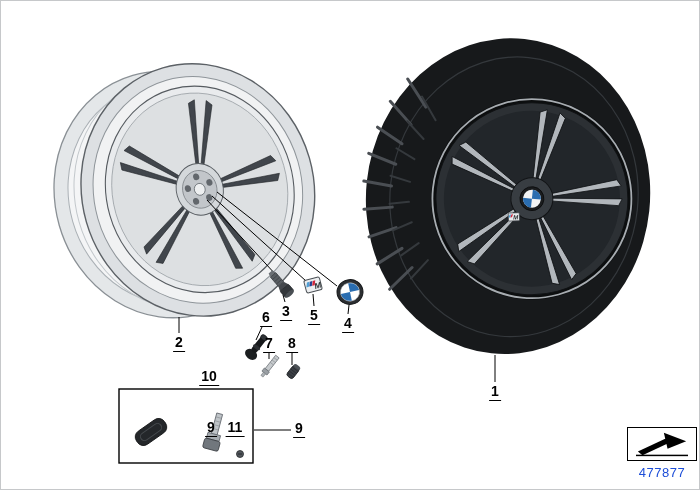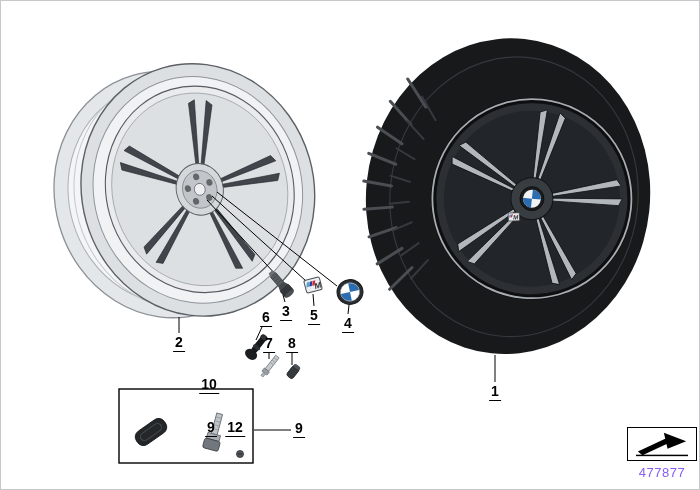--- a/index.html
+++ b/index.html
@@ -11,21 +11,21 @@
   }
   .art { position: absolute; left: 0; top: 0; }
   .num {
     position: absolute; transform: translateX(-50%);
     font-size: 14px; font-weight: bold; color: #000; line-height: 1;
     padding: 0 2px 2px; border-bottom: 1.5px solid #000; cursor: pointer;
     user-select: none;
   }
   .partno {
     position: absolute; transform: translateX(-50%);
-    font-size: 13px; color: #8b5cf6; letter-spacing: 0.5px;
+    font-size: 13px; color: #1d4ed8; letter-spacing: 0.5px;
   }
   .pageref {
     position: absolute; left: 626px; top: 426px; width: 70px; height: 34px;
     border: 1.5px solid #000; background: #fff;
     display: flex; align-items: center; justify-content: center; cursor: pointer;
   }
   svg text { font-family: "Liberation Sans", sans-serif; }
   .m-letter { font-style: italic; font-weight: bold; fill: #26292c; }
 </style>
 </head>
@@ -187,23 +187,23 @@
 
   <div class="num" style="left:494px; top:383px;">1</div>
   <div class="num" style="left:178px; top:334px;">2</div>
   <div class="num" style="left:285px; top:303px;">3</div>
   <div class="num" style="left:347px; top:315px;">4</div>
   <div class="num" style="left:313px; top:307px;">5</div>
   <div class="num" style="left:265px; top:309px;">6</div>
   <div class="num" style="left:268px; top:335px;">7</div>
   <div class="num" style="left:291px; top:335px;">8</div>
   <div class="num" style="left:298px; top:420px;">9</div>
-  <div class="num" style="left:208px; top:376px;text-align:right;">10</div>
+  <div class="num" style="left:208px; top:368px;text-align:right;">10</div>
   <div class="num" style="left:210px; top:419px;">9</div>
-  <div class="num" style="left:234px; top:419px;">12</div>
+  <div class="num" style="left:234px; top:419px;">11</div>
 
   <div class="pageref">
     <svg width="60" height="26" viewBox="0 0 64 28">
       <polygon points="6,22 36,8 41,12 11,26" fill="#000"></polygon>
       <polygon points="34,2 58,11 38,19" fill="#000"></polygon>
       <rect x="4" y="25.5" width="56" height="1.6" fill="#000"></rect>
     </svg>
   </div>
 
   <div class="partno" style="left:661px; top:464px;">477877</div>

